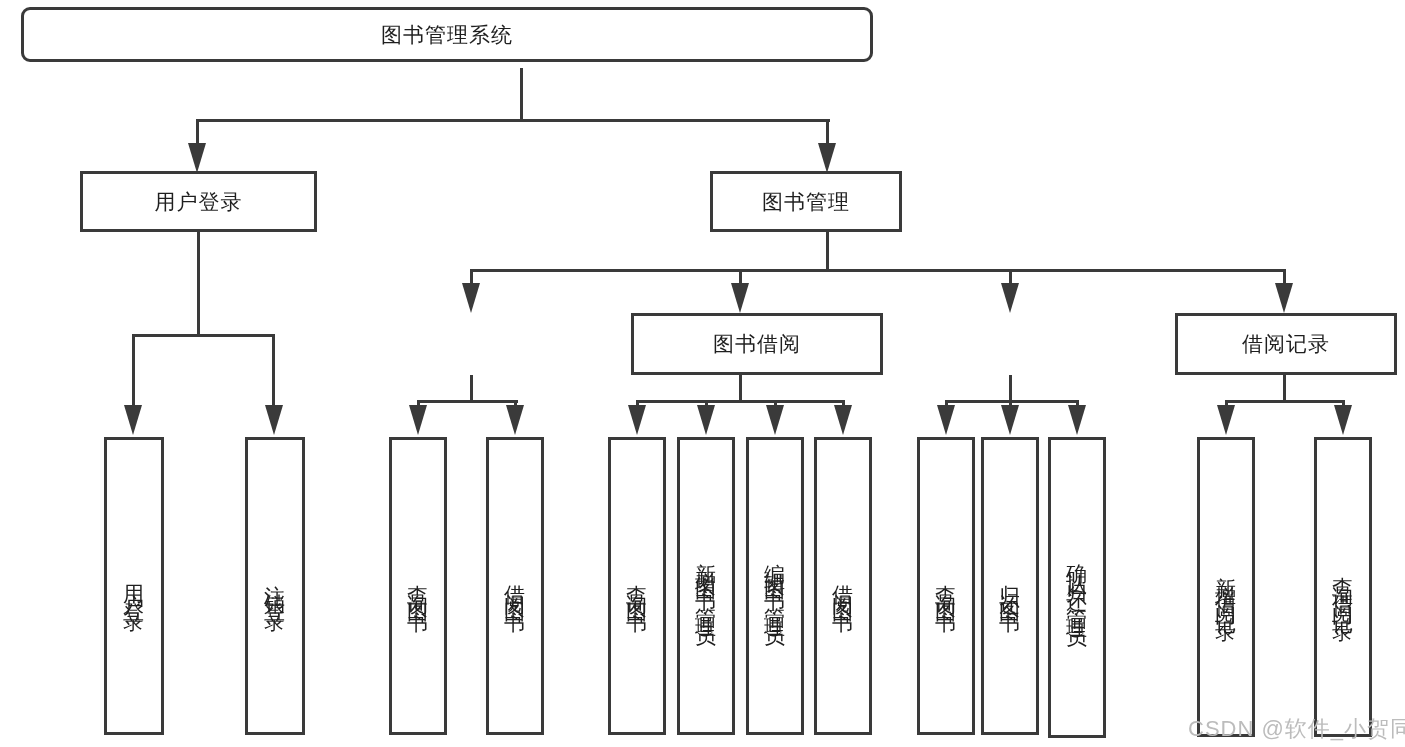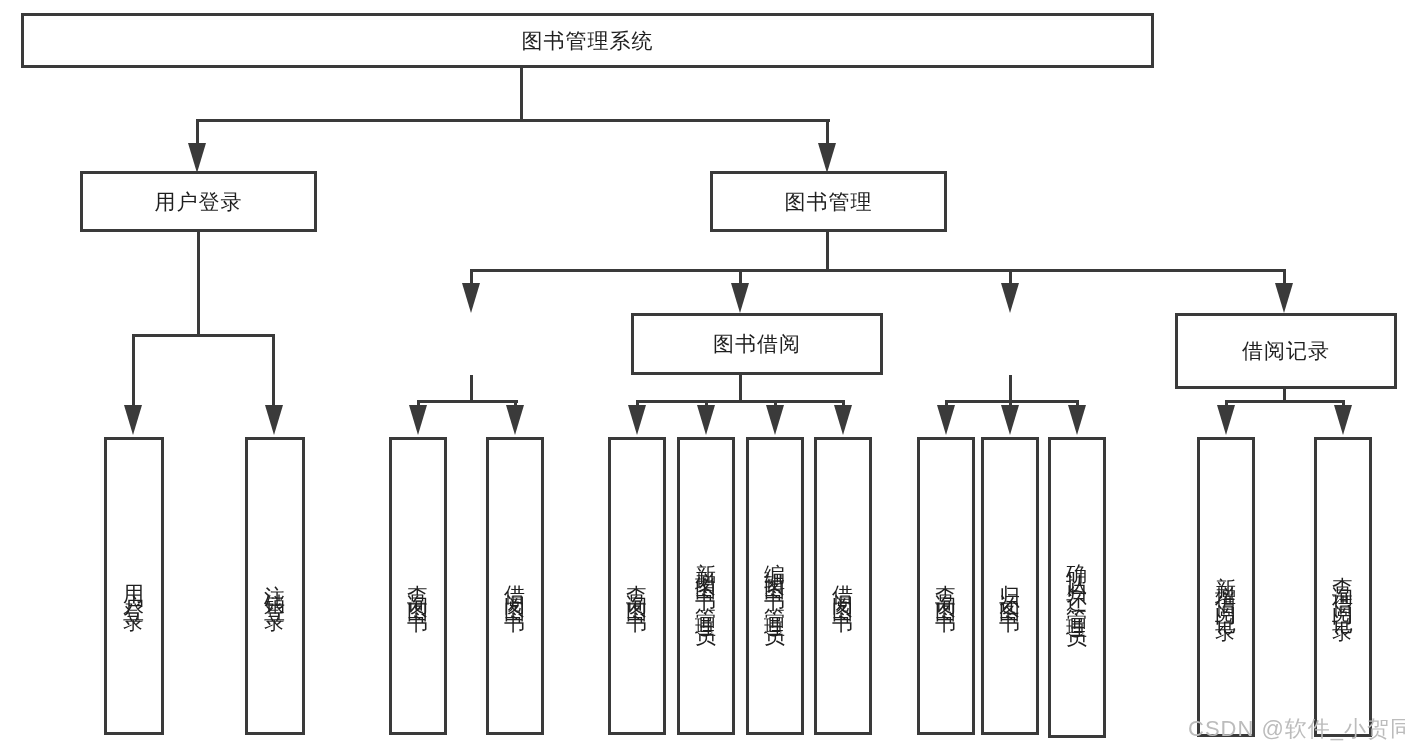--- a/index.html
+++ b/index.html
@@ -63,35 +63,35 @@
     letter-spacing: 1px;
     z-index: 5;
     white-space: nowrap;
   }
 </style>
 </head>
 <body>
 
 <div id="canvas">
 
-  <div class="box" style="left:21px; top:13px; width:1133px; height:55px;">
+  <div class="box" style="left:21px; top:7px; width:852px; height:55px;border-radius:9px;">
     <span>图书管理系统</span>
   </div>
 
   <div class="vl" style="left:520px; top:68px;  height:53px;"></div>
   <div class="hl" style="left:196px; top:119px; width:634px;"></div>
   <div class="vl" style="left:196px; top:119px; height:27px;"></div>
   <div class="arr" style="left:188px; top:143px;"></div>
   <div class="vl" style="left:826px; top:119px; height:27px;"></div>
   <div class="arr" style="left:818px; top:143px;"></div>
 
   <div class="box" style="left:80px; top:171px; width:237px; height:61px;">
     <span>用户登录</span>
   </div>
-  <div class="box" style="left:710px; top:171px; width:237px; height:61px;">
+  <div class="box" style="left:710px; top:171px; width:192px; height:61px;">
     <span>图书管理</span>
   </div>
 
   <div class="vl" style="left:197px; top:232px; height:104px;"></div>
   <div class="hl" style="left:132px; top:334px; width:143px;"></div>
   <div class="vl" style="left:132px; top:334px; height:72px;"></div>
   <div class="arr" style="left:124px; top:405px;"></div>
   <div class="vl" style="left:272px; top:334px; height:72px;"></div>
   <div class="arr" style="left:265px; top:405px;"></div>
 
@@ -102,21 +102,21 @@
   <div class="vl" style="left:739px;  top:269px; height:16px;"></div>
   <div class="arr" style="left:731px;  top:283px;"></div>
   <div class="vl" style="left:1009px; top:269px; height:16px;"></div>
   <div class="arr" style="left:1001px; top:283px;"></div>
   <div class="vl" style="left:1283px; top:269px; height:16px;"></div>
   <div class="arr" style="left:1275px; top:283px;"></div>
 
   <div class="box" style="left:631px; top:313px; width:252px; height:62px;">
     <span>图书借阅</span>
   </div>
-  <div class="box" style="left:1175px; top:313px; width:222px; height:76px;">
+  <div class="box" style="left:1175px; top:313px; width:222px; height:62px;">
     <span>借阅记录</span>
   </div>
 
   <div class="vl" style="left:470px; top:375px; height:28px;"></div>
   <div class="hl" style="left:417px; top:400px; width:101px;"></div>
   <div class="vl" style="left:417px; top:400px; height:7px;"></div>
   <div class="arr" style="left:409px; top:405px;"></div>
   <div class="vl" style="left:514px; top:400px; height:7px;"></div>
   <div class="arr" style="left:506px; top:405px;"></div>
 

